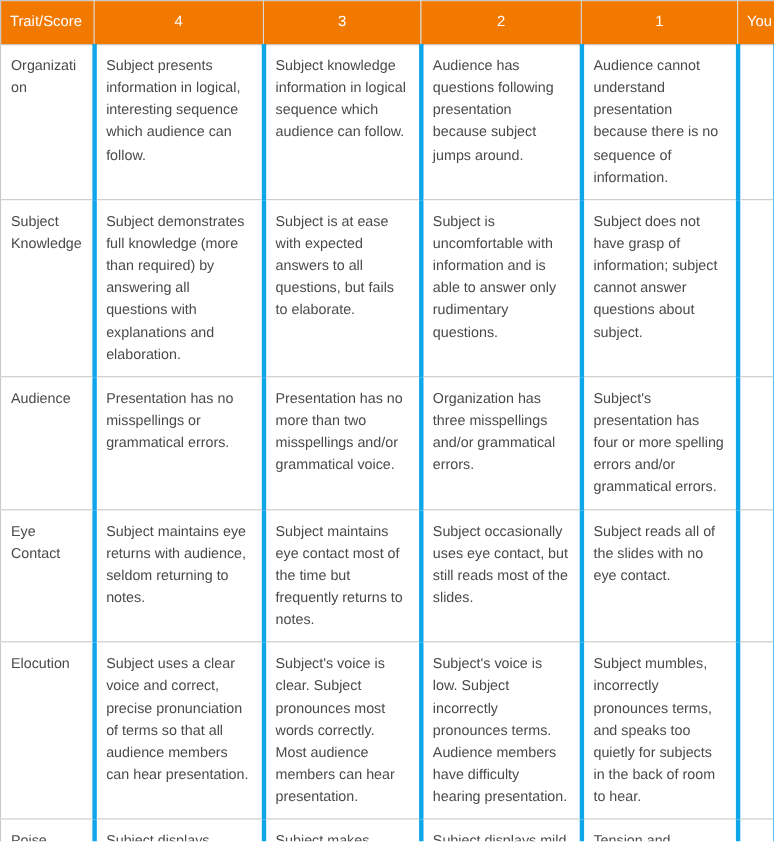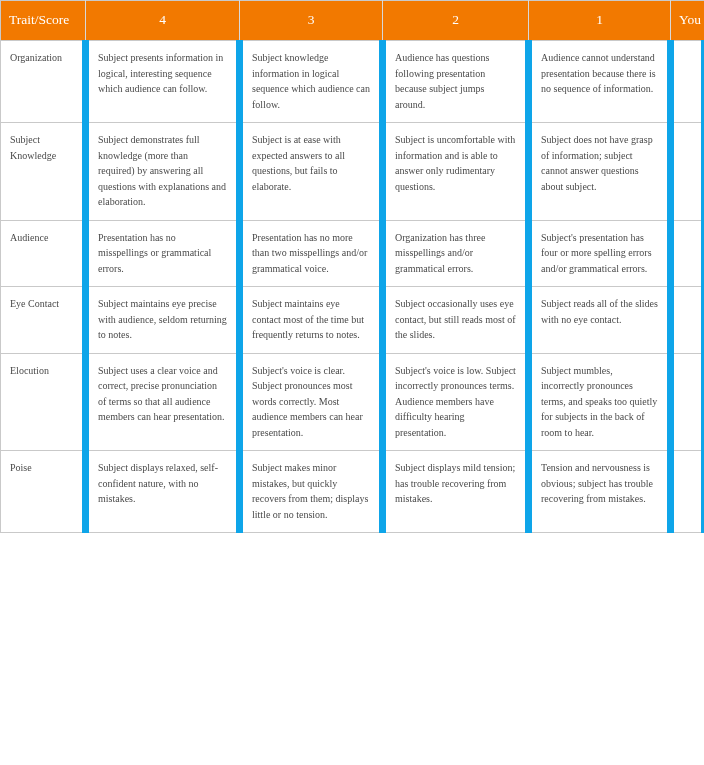--- a/index.html
+++ b/index.html
@@ -10,21 +10,20 @@
   body {
     font-family: "Liberation Sans", sans-serif;
     -webkit-font-smoothing: antialiased;
   }
   #rubric-wrap {
     width: 704px;
     height: 765px;
     overflow: hidden;
     background: #ffffff;
     box-sizing: border-box;
-    font-family: Liberation Serif, serif;
   }
   table.rubric {
     border-collapse: collapse;
     table-layout: fixed;
     width: 704px;
     border-left: 1px solid #c9c9c9;
     border-top: 1px solid #c9c9c9;
   }
   table.rubric col.c-trait { width: 85px; }
   table.rubric col.c-s4    { width: 154px; }
@@ -46,25 +45,25 @@
     text-align: center;
     vertical-align: middle;
     box-sizing: border-box;
   }
   thead th.th-trait,
   thead th.th-you {
     text-align: left;
   }
 
   tbody td {
-    border-right: 7px solid #0ea5e9;
+    border-right: 4px solid #0ea5e9;
     border-bottom: 1px solid #c9c9c9;
     padding: 9px 9px 10px 9px;
     vertical-align: top;
-    font-size: 10px;
+    font-size: 13px;
     line-height: 1.55;
     color: #4a4a4a;
     box-sizing: border-box;
     word-wrap: break-word;
   }
   tbody td.trait-cell {
     color: #4a4a4a;
   }
   tbody td.you-cell { padding: 0; }
 </style>
@@ -115,21 +114,21 @@
         <td class="trait-cell">Audience</td>
         <td>Presentation has no misspellings or grammatical errors.</td>
         <td>Presentation has no more than two misspellings and/or grammatical voice.</td>
         <td>Organization has three misspellings and/or grammatical errors.</td>
         <td>Subject's presentation has four or more spelling errors and/or grammatical errors.</td>
         <td class="you-cell"></td>
       </tr>
 
       <tr>
         <td class="trait-cell">Eye Contact</td>
-        <td>Subject maintains eye precise with audience, seldom returning to notes.</td>
+        <td>Subject maintains eye returns with audience, seldom returning to notes.</td>
         <td>Subject maintains eye contact most of the time but frequently returns to notes.</td>
         <td>Subject occasionally uses eye contact, but still reads most of the slides.</td>
         <td>Subject reads all of the slides with no eye contact.</td>
         <td class="you-cell"></td>
       </tr>
 
       <tr>
         <td class="trait-cell">Elocution</td>
         <td>Subject uses a clear voice and correct, precise pronunciation of terms so that all audience members can hear presentation.</td>
         <td>Subject's voice is clear. Subject pronounces most words correctly. Most audience members can hear presentation.</td>

